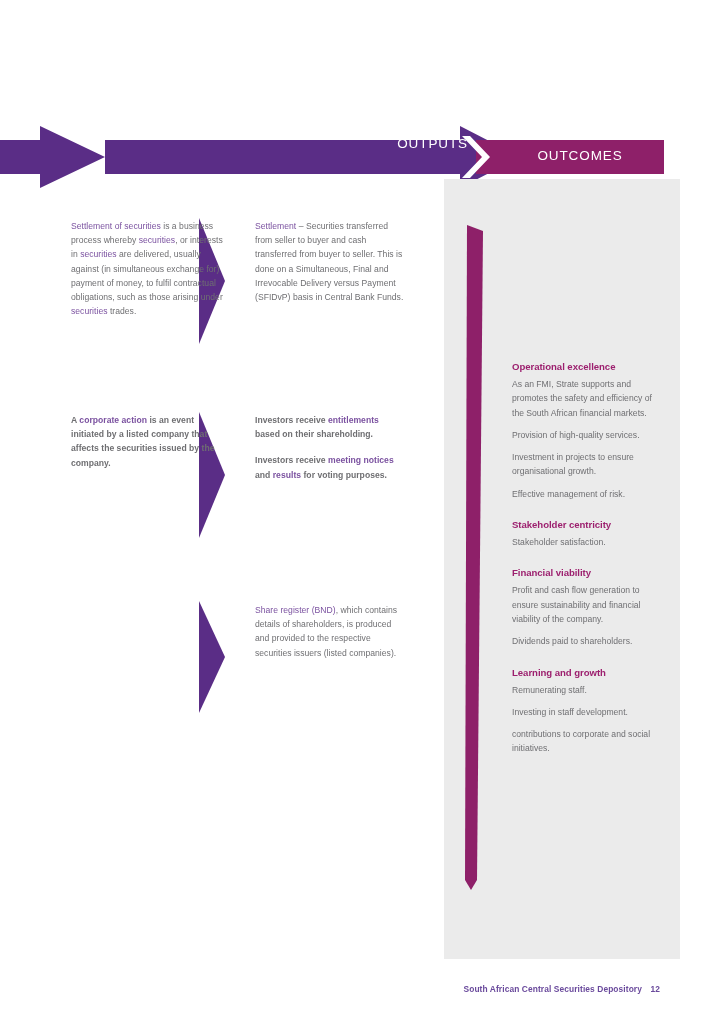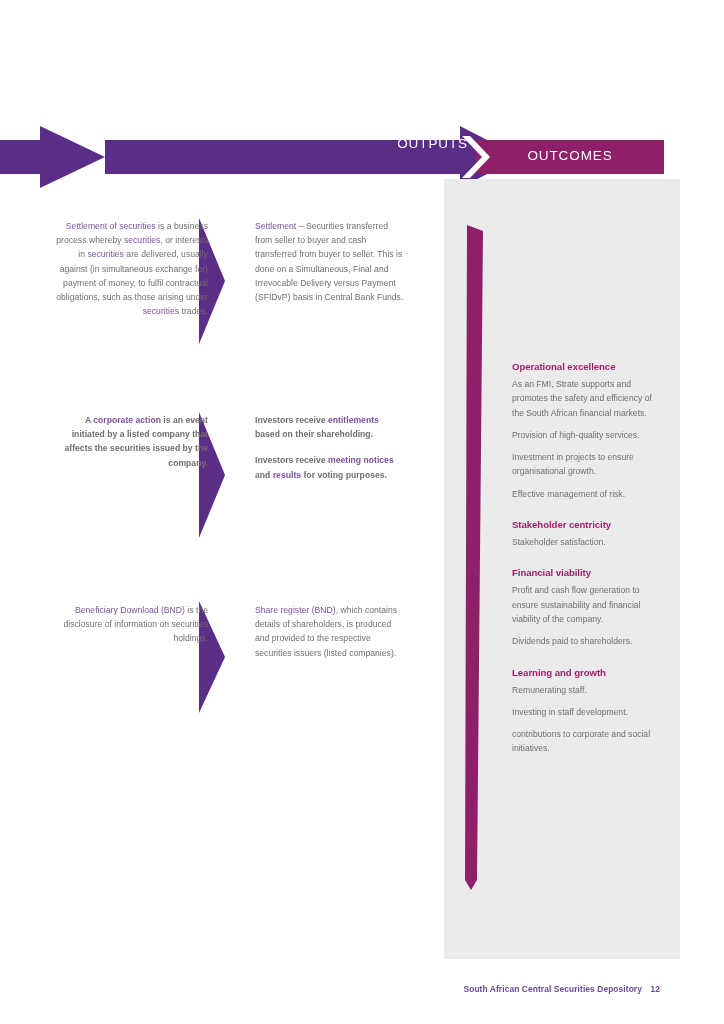--- a/index.html
+++ b/index.html
@@ -46,20 +46,21 @@
     left: 0;
     top: 136px;
     width: 468px;
     text-align: right;
   }
   .label-outcomes {
     left: 476px;
     top: 148px;
     width: 188px;
     text-align: center;
+    padding-left: 10px;
   }
 
   
   .grey-panel {
     position: absolute;
     left: 444px;
     top: 179px;
     width: 236px;
     height: 780px;
     background: #ebebeb;
@@ -70,23 +71,22 @@
     position: absolute;
     left: 455px;
     top: 225px;
     width: 40px;
     height: 665px;
   }
 
   
   .col-a {
     position: absolute;
-    left: 53px;
+    left: 71px;
     width: 155px;
-    text-align: right;
   }
   .col-b {
     position: absolute;
     left: 255px;
     width: 150px;
   }
 
   .body-text {
     font-size: 8.6px;
     line-height: 14.2px;
@@ -213,23 +213,20 @@
       <path d="M2,0 L28,56 L2,112 Z" fill="#5a2d86"></path>
     </svg>
   </div>
 
   <div class="col-a row1 body-text">
     <p><span class="hl">Settlement of securities</span><span> is a business process whereby </span><span class="hl">securities</span><span>, or interests in </span><span class="hl">securities</span><span> are delivered, usually against (in simultaneous exchange for) payment of money, to fulfil contractual obligations, such as those arising under </span><span class="hl">securities</span><span> trades.</span></p>
   </div>
   <div class="col-a row2 body-text">
     <p><span>A </span><span class="hl">corporate action</span><span> is an event initiated by a listed company that affects the securities issued by the company.</span></p>
   </div>
-  <div class="col-a row3 body-text">
-    <p><span class="hl">Beneficiary Download (BND)</span><span> is the disclosure of information on securities holdings.</span></p>
-  </div>
 
   <div class="col-b row1 body-text">
     <p><span class="hl">Settlement</span><span> – Securities transferred from seller to buyer and cash transferred from buyer to seller. This is done on a Simultaneous, Final and Irrevocable Delivery versus Payment (SFIDvP) basis in Central Bank Funds.</span></p>
   </div>
   <div class="col-b row2 body-text">
     <p><span>Investors receive </span><span class="hl">entitlements</span><span> based on their shareholding.</span></p>
     <p><span>Investors receive </span><span class="hl">meeting notices</span><span> and </span><span class="hl">results</span><span> for voting purposes.</span></p>
   </div>
   <div class="col-b row3 body-text">
     <p><span class="hl">Share register (BND)</span><span>, which contains details of shareholders, is produced and provided to the respective securities issuers (listed companies).</span></p>

